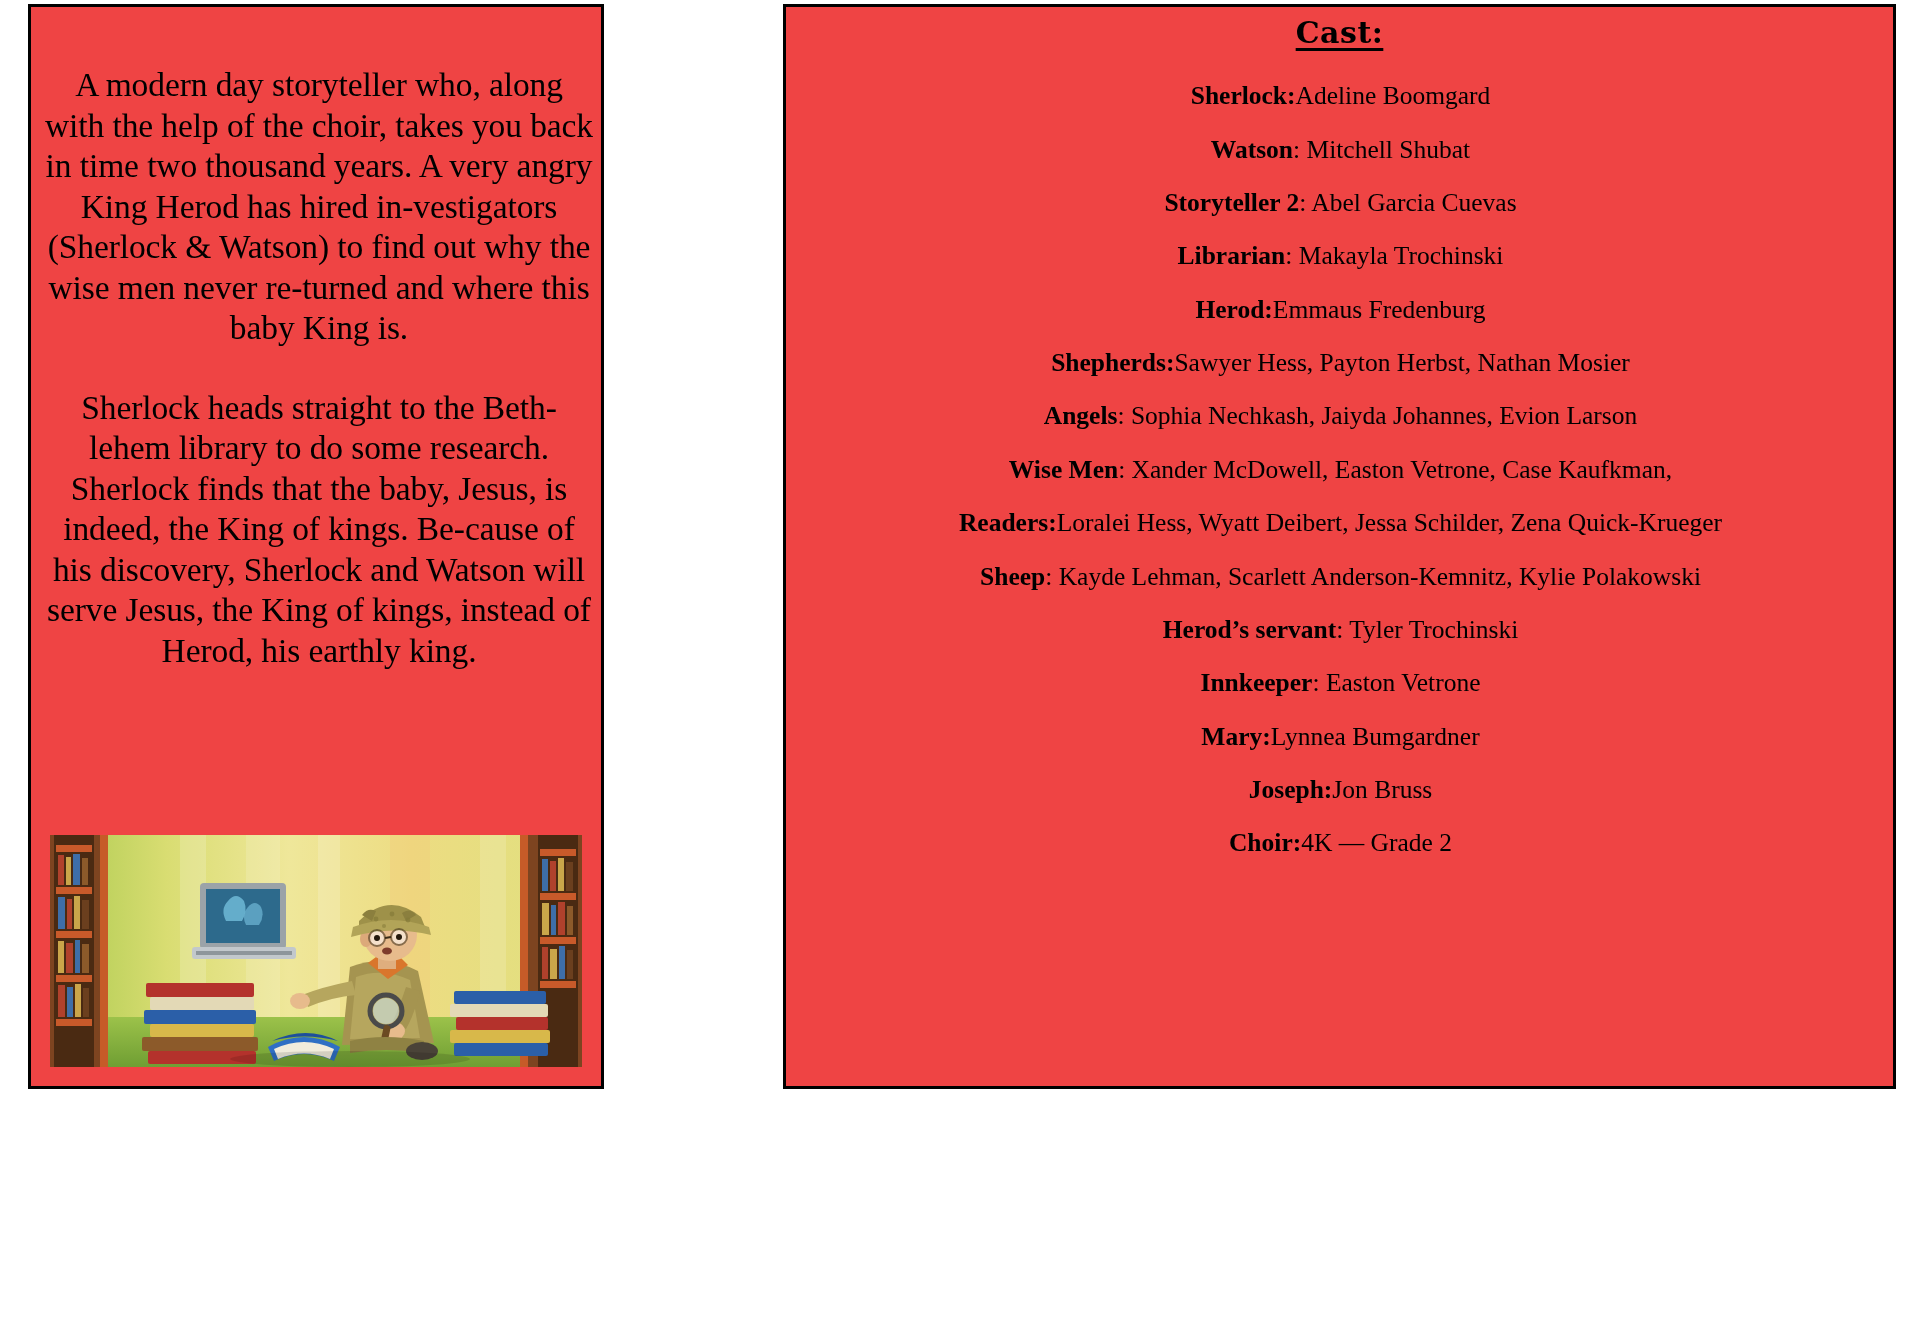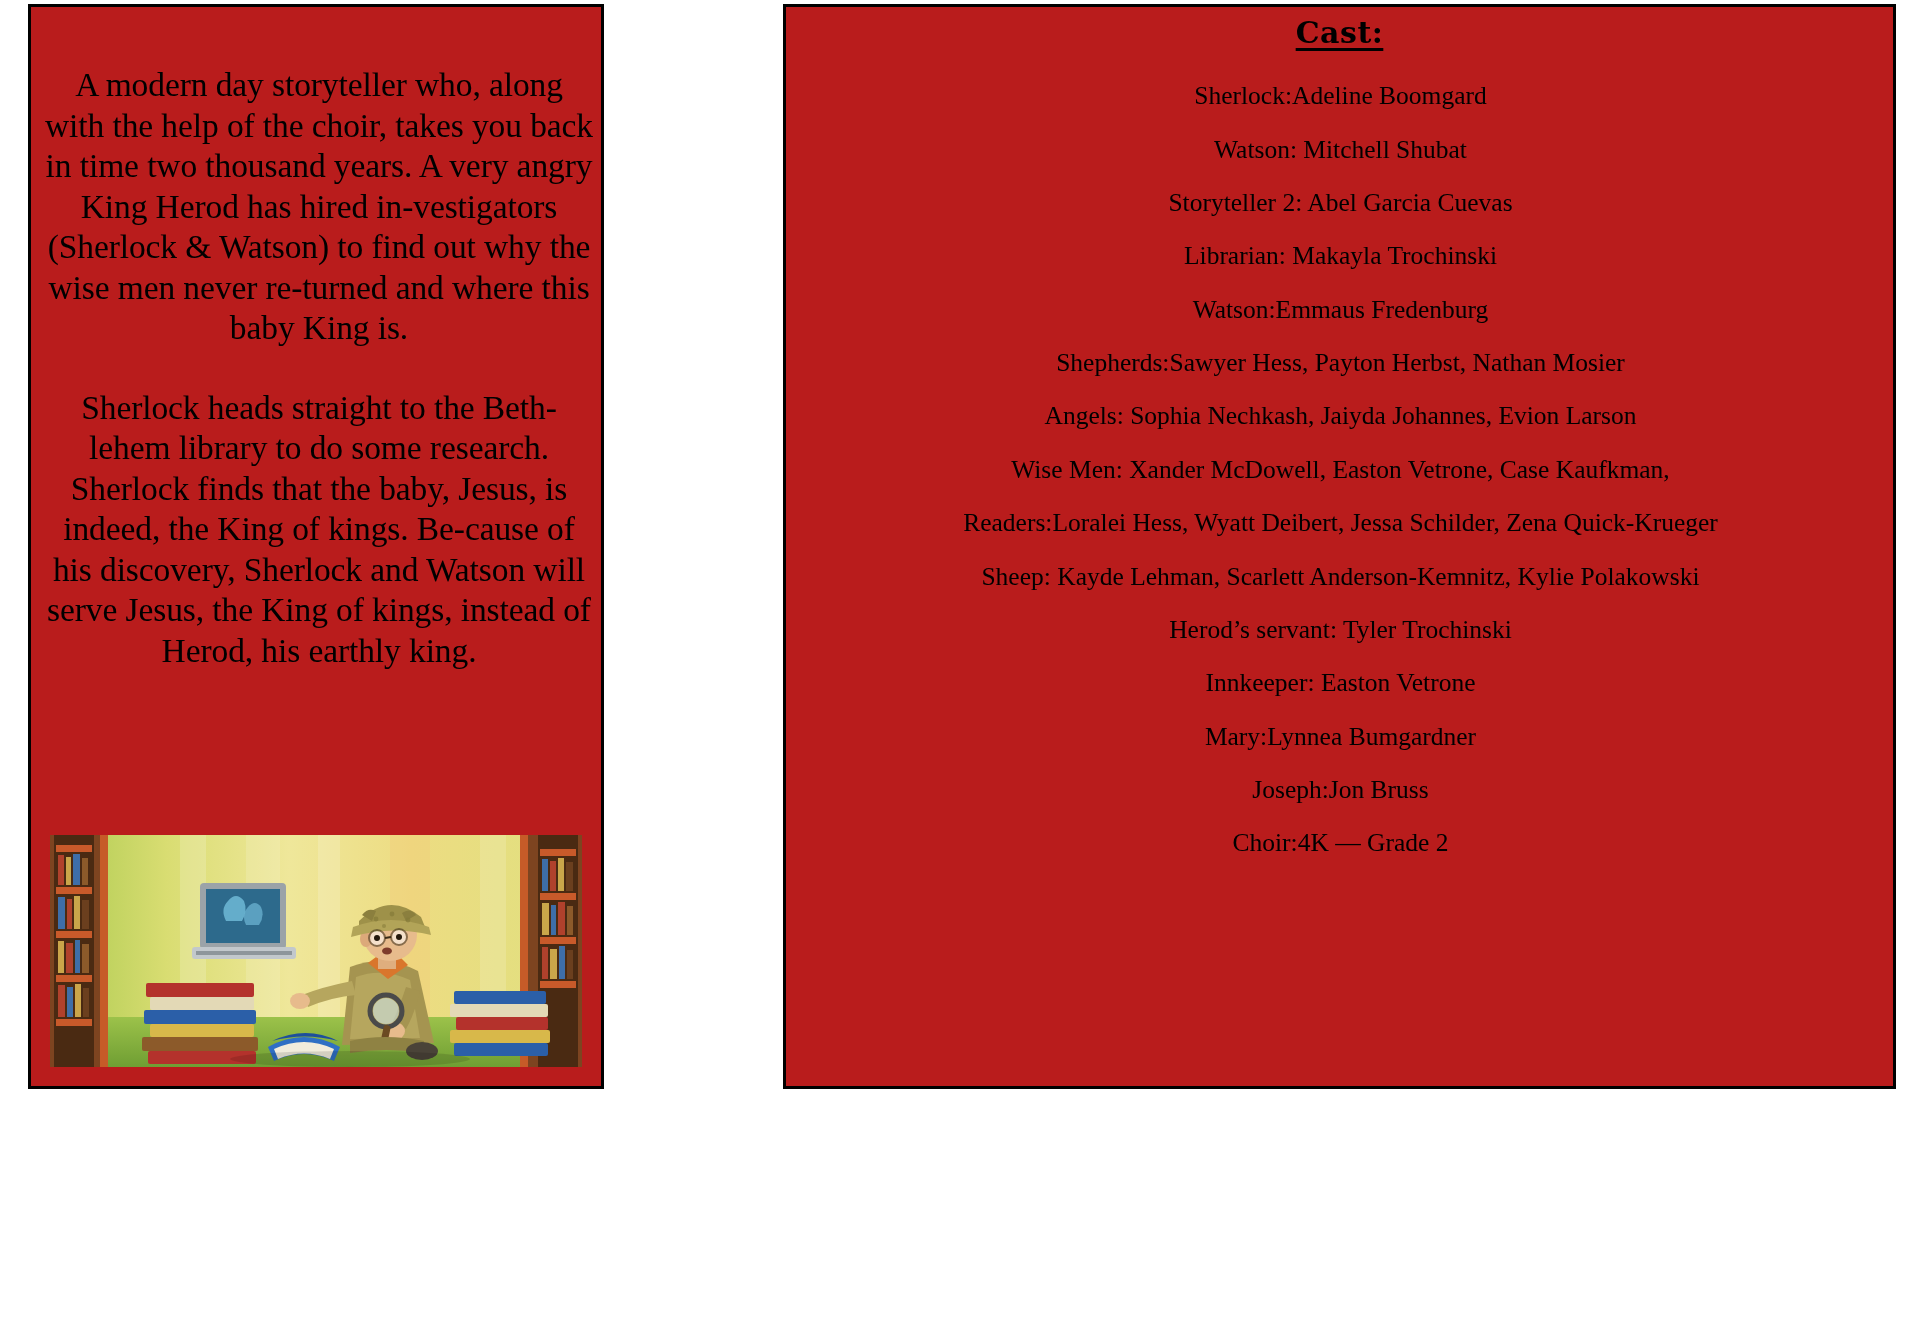--- a/index.html
+++ b/index.html
@@ -17,21 +17,21 @@
   }
 
   
   .page {
     position: absolute;
     inset: 0;
   }
 
   .panel {
     position: absolute;
-    background: #b91c1c;
+    background: #ef4444;
     border: 3px solid #000000;
     box-sizing: border-box;
   }
 
   
   #left-panel {
     left: 28px;
     top: 4px;
     width: 576px;
     height: 1085px;
@@ -96,21 +96,21 @@
     width: 1081px;
     text-align: center;
   }
   .cast-row {
     font-size: 25.5px;
     line-height: 31px;
     padding: 11.2px 0;
     white-space: normal;
   }
   .cast-row .role {
-    font-weight: 400;
+    font-weight: 700;
   }
   .cast-row .names {
     font-weight: 400;
   }
 </style>
 </head>
 <body>
 
 <div class="page">
 
@@ -293,21 +293,21 @@
 
       <div class="cast-row">
         <span class="role">Storyteller 2</span><span class="names">: Abel Garcia Cuevas</span>
       </div>
 
       <div class="cast-row">
         <span class="role">Librarian</span><span class="names">: Makayla Trochinski</span>
       </div>
 
       <div class="cast-row">
-        <span class="role">Watson:</span><span class="names">Emmaus Fredenburg</span>
+        <span class="role">Herod:</span><span class="names">Emmaus Fredenburg</span>
       </div>
 
       <div class="cast-row">
         <span class="role">Shepherds:</span><span class="names">Sawyer Hess, Payton Herbst, Nathan Mosier</span>
       </div>
 
       <div class="cast-row">
         <span class="role">Angels</span><span class="names">: Sophia Nechkash, Jaiyda Johannes, Evion Larson</span>
       </div>
 

